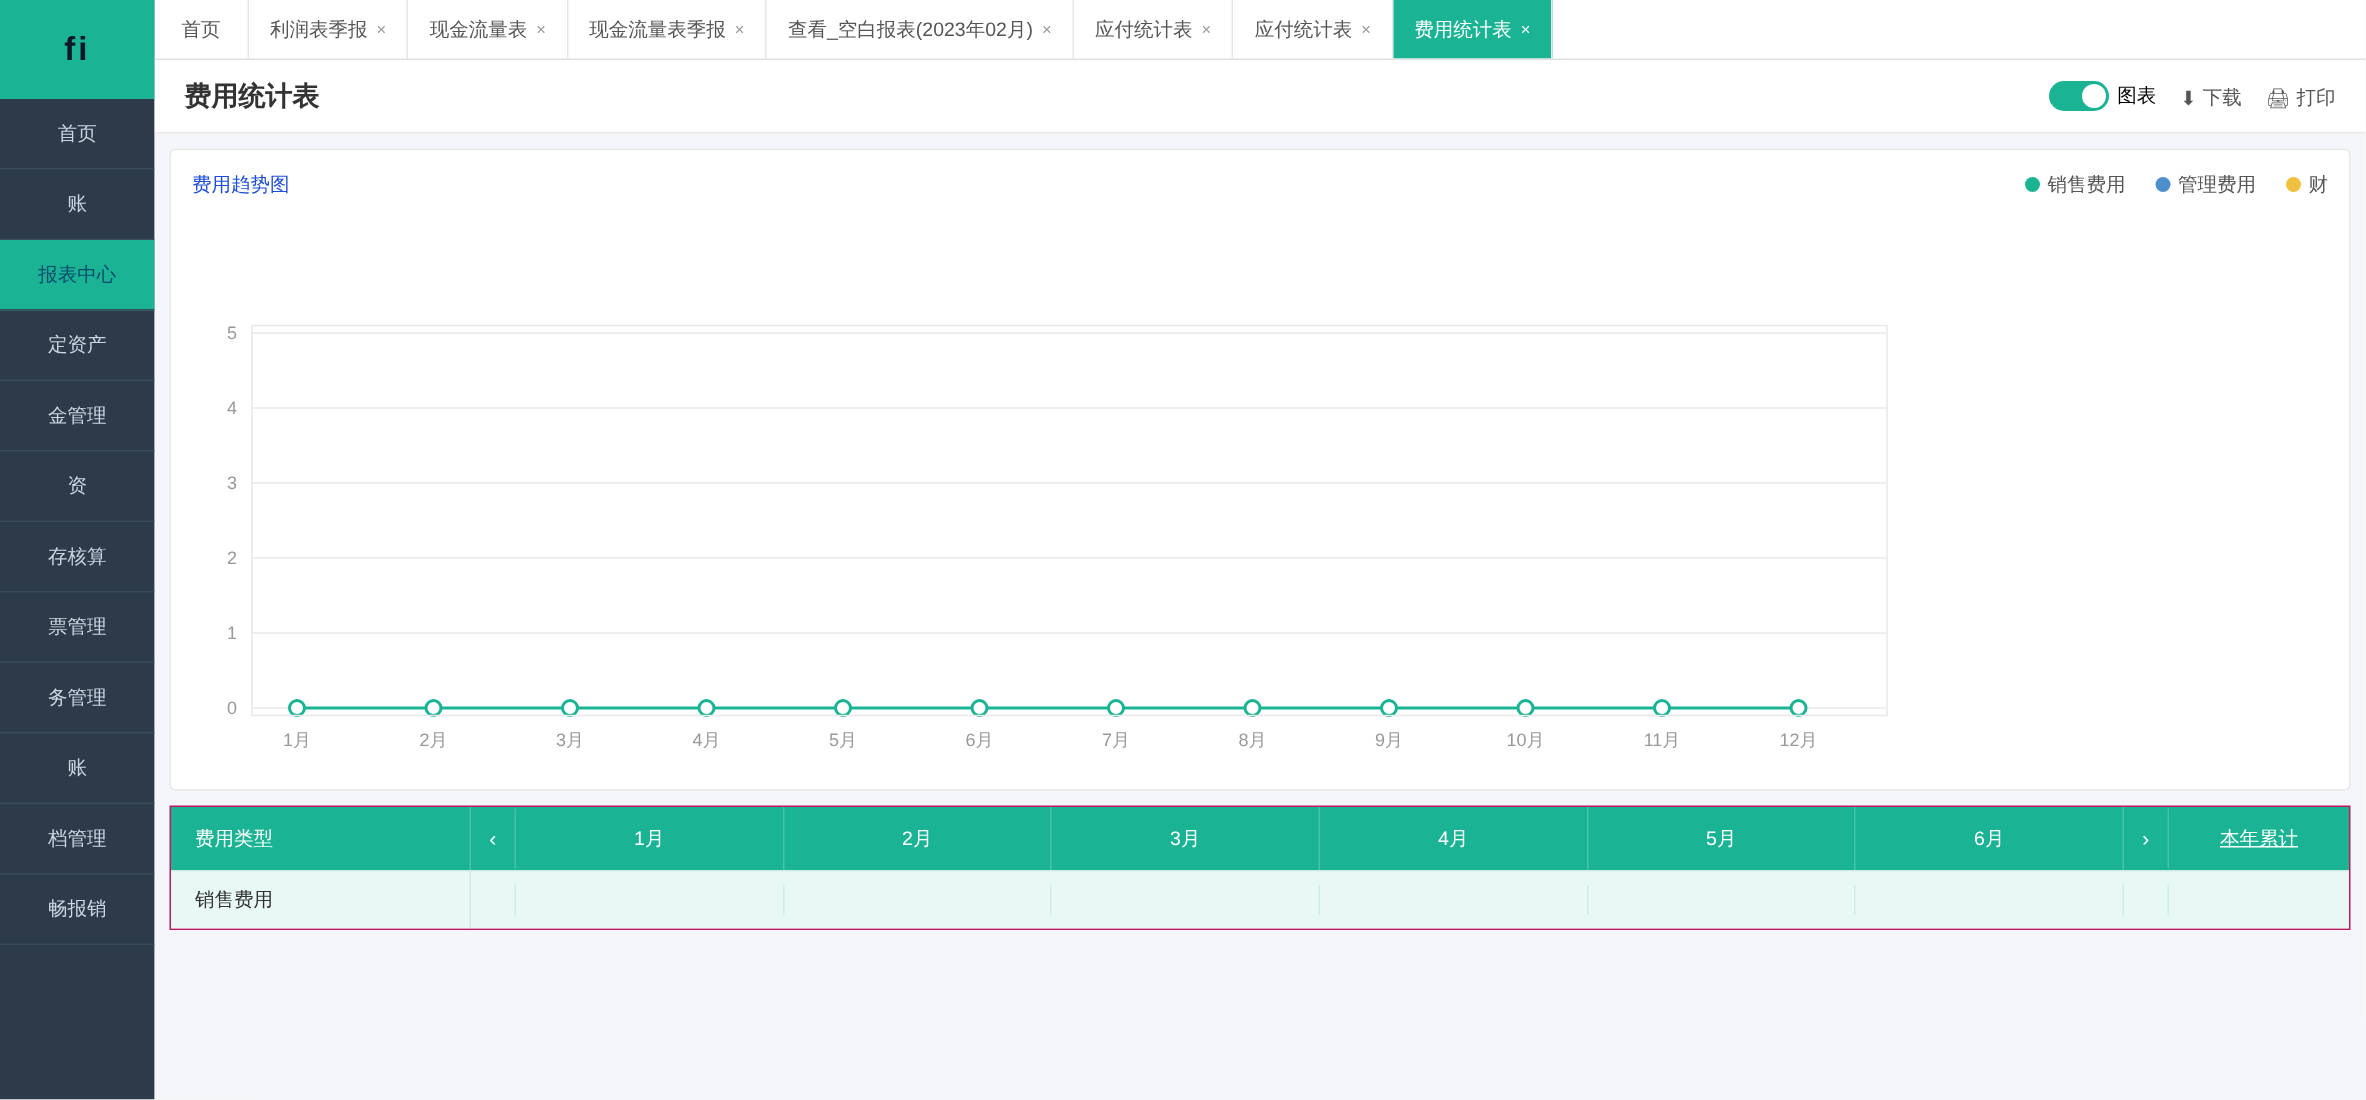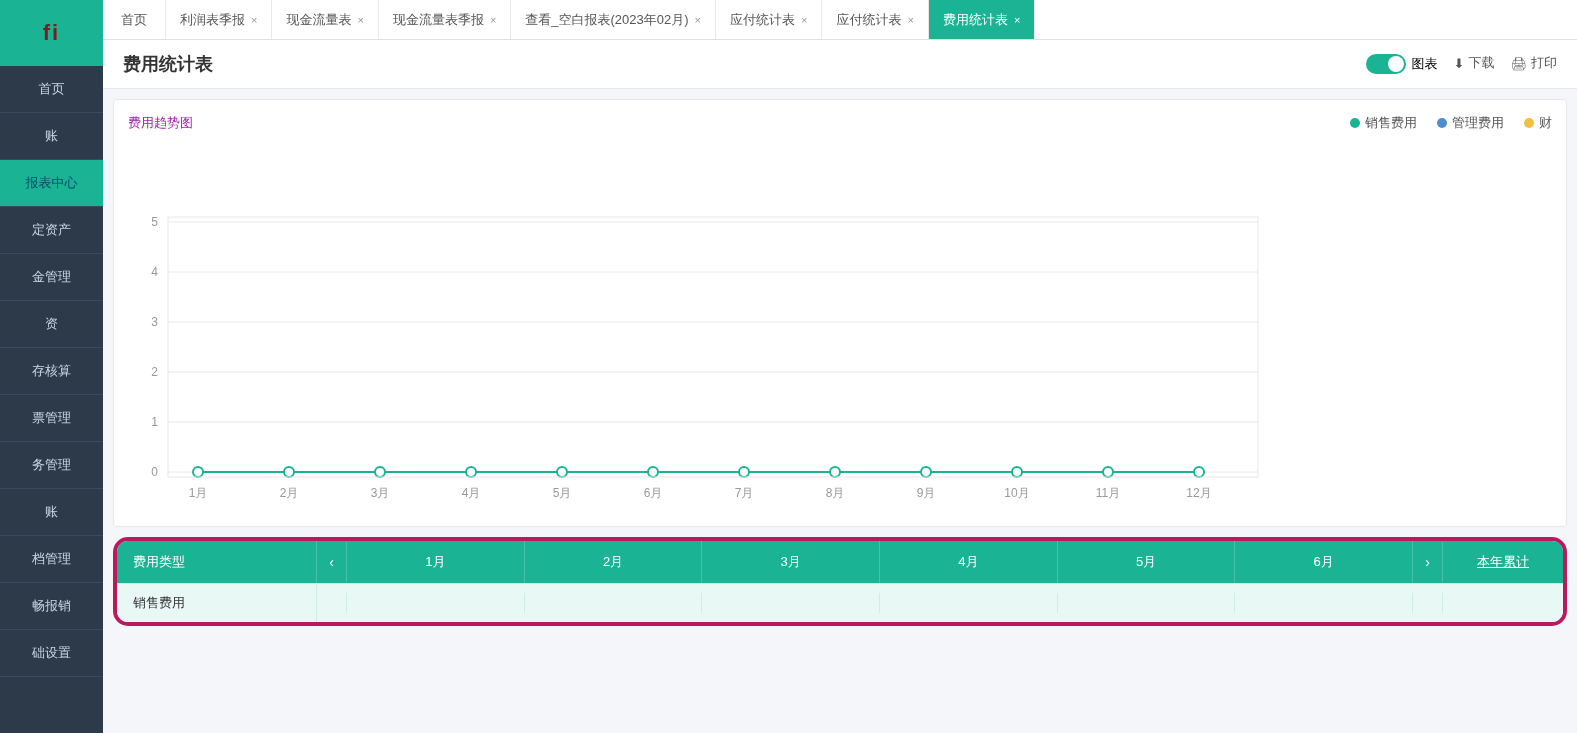--- a/index.html
+++ b/index.html
@@ -13,21 +13,21 @@
       display: flex;
       flex-direction: column;
       flex-shrink: 0;
     }
     .sidebar-logo {
       height: 66px;
       background: #1ab394;
       display: flex;
       align-items: center;
       justify-content: center;
-      color: #7f1d1d;
+      color: #0f172a;
       font-size: 22px;
       font-weight: bold;
       letter-spacing: 2px;
     }
     .sidebar-item {
       color: #ccd6e0;
       padding: 14px 10px;
       text-align: center;
       cursor: pointer;
       font-size: 13px;
@@ -106,21 +106,21 @@
       border-bottom: 1px solid #e8e8e8;
       flex-shrink: 0;
     }
     .page-title {
       font-size: 18px;
       font-weight: 600;
       color: #333;
     }
     .header-actions {
       display: flex;
-      align-items: flex-start;
+      align-items: flex-end;
       gap: 16px;
     }
     .toggle-wrap {
       display: flex;
       align-items: center;
       gap: 6px;
     }
     .toggle {
       width: 40px;
       height: 20px;
@@ -157,21 +157,21 @@
       border-radius: 4px;
     }
     .chart-header {
       display: flex;
       justify-content: space-between;
       align-items: center;
       margin-bottom: 10px;
     }
     .chart-title {
       font-size: 13px;
-      color: #a21caf;
+      color: #1d4ed8;
     }
     .chart-legend {
       display: flex;
       gap: 20px;
       align-items: center;
     }
     .legend-item {
       display: flex;
       align-items: center;
       gap: 5px;
@@ -186,22 +186,22 @@
 
     
     .chart-container {
       width: 100%;
       height: 370px;
     }
 
     
     .table-section {
       margin: 10px 10px 22px 10px;
-      border: 4px solid #be185d;
-      border-radius: 15px;
+      border: 1px solid #be185d;
+      border-radius: 0;
       overflow: hidden;
       flex-shrink: 0;
     }
     .table-header-row {
       background: #1ab394;
       color: white;
       display: grid;
       grid-template-columns: 200px 30px 1fr 1fr 1fr 1fr 1fr 1fr 30px 120px;
       align-items: center;
     }
@@ -249,21 +249,20 @@
   <div class="sidebar-item active">报表中心</div>
   <div class="sidebar-item">定资产</div>
   <div class="sidebar-item">金管理</div>
   <div class="sidebar-item">资</div>
   <div class="sidebar-item">存核算</div>
   <div class="sidebar-item">票管理</div>
   <div class="sidebar-item">务管理</div>
   <div class="sidebar-item">账</div>
   <div class="sidebar-item">档管理</div>
   <div class="sidebar-item">畅报销</div>
-  <div class="sidebar-item">础设置</div>
 </div>
 
 <div class="main">
 
   <div class="tab-bar">
     <div class="tab-home">首页</div>
     <div class="tab-item">
       <span>利润表季报</span>
       <span class="tab-close">×</span>
     </div>

